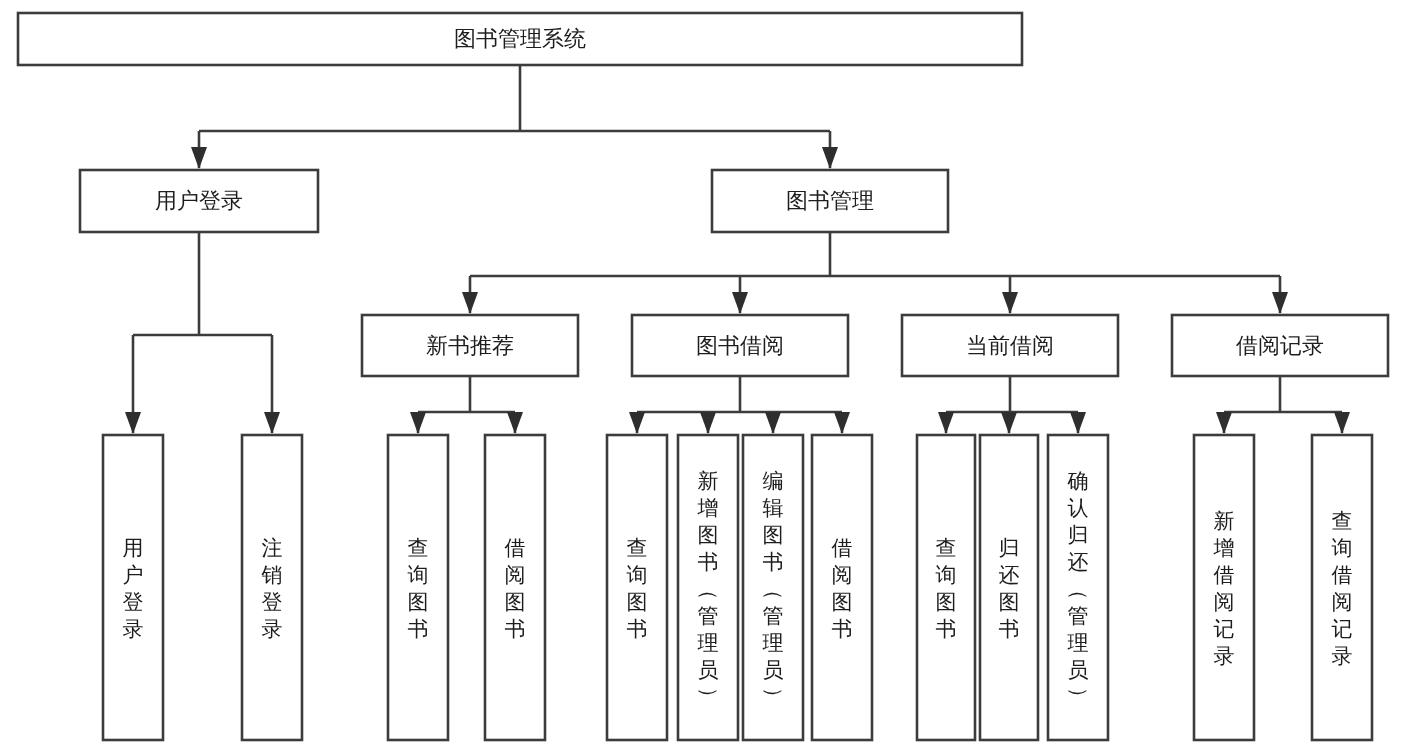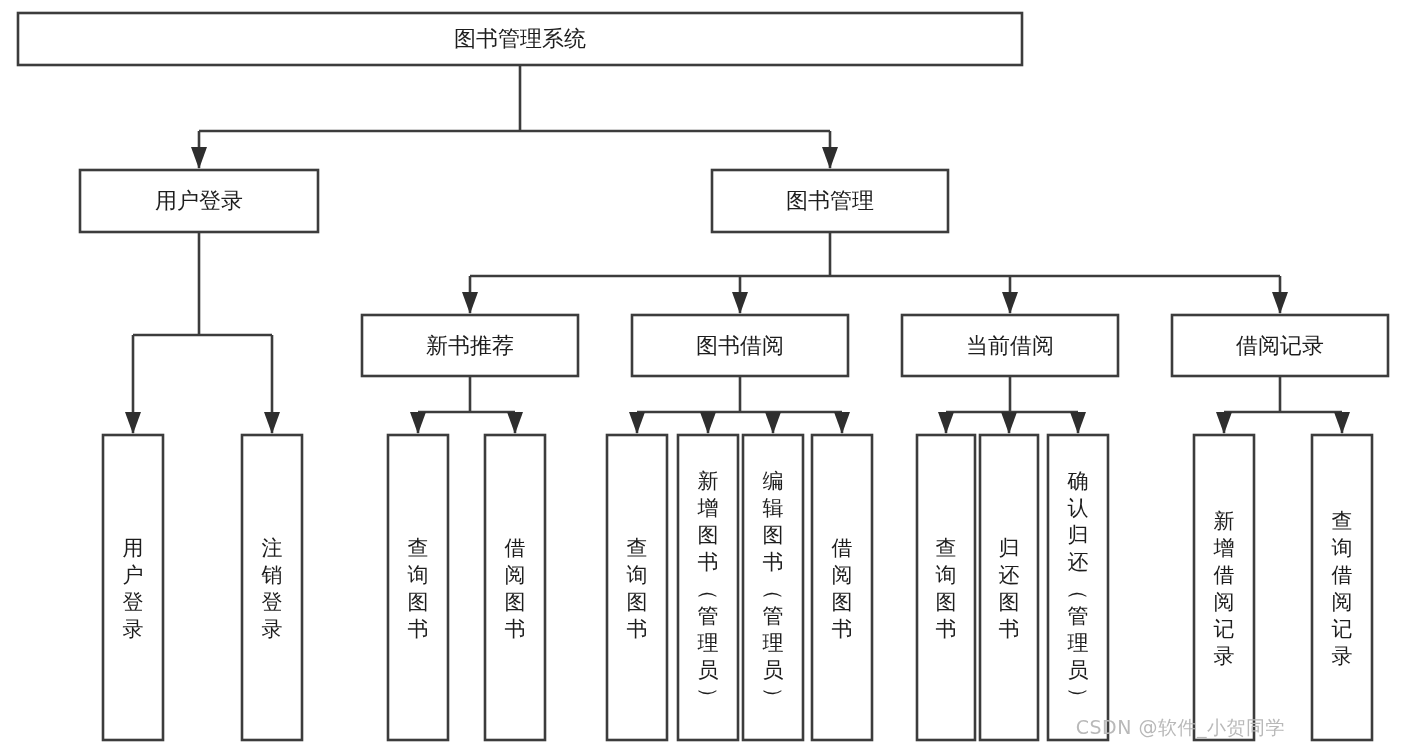--- a/index.html
+++ b/index.html
@@ -265,14 +265,13 @@
           <text x="1342" y="522" class="leaf-label-char">查</text>
           <text x="1342" y="549" class="leaf-label-char">询</text>
           <text x="1342" y="576" class="leaf-label-char">借</text>
           <text x="1342" y="603" class="leaf-label-char">阅</text>
           <text x="1342" y="630" class="leaf-label-char">记</text>
           <text x="1342" y="657" class="leaf-label-char">录</text>
         </g>
       </g>
   </svg>
 
-  <div class="watermark">CSDN @软件_小贺同学</div>
 </div>
 
 </body></html>

